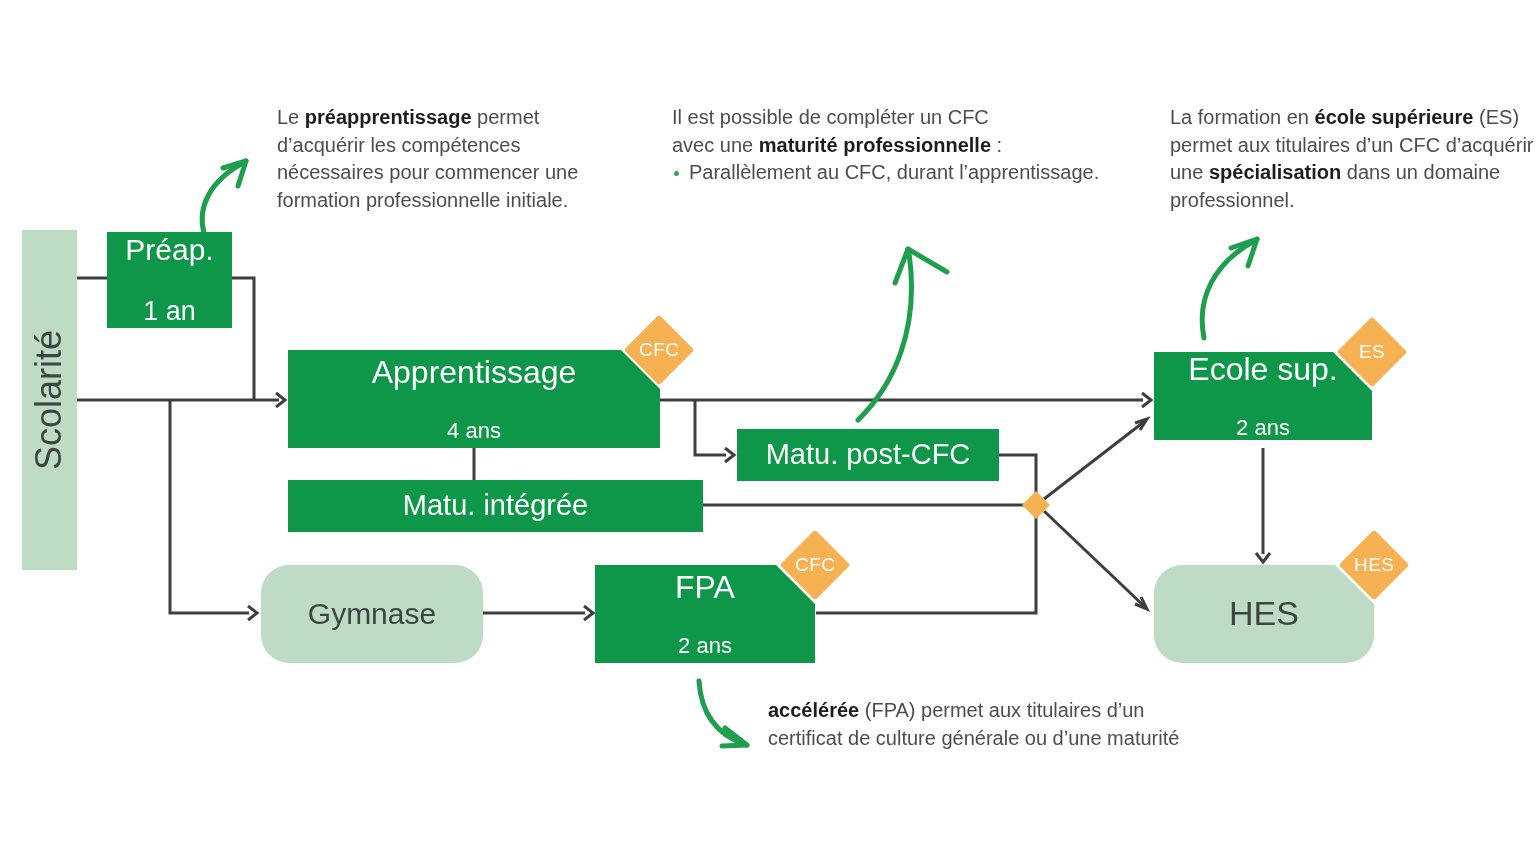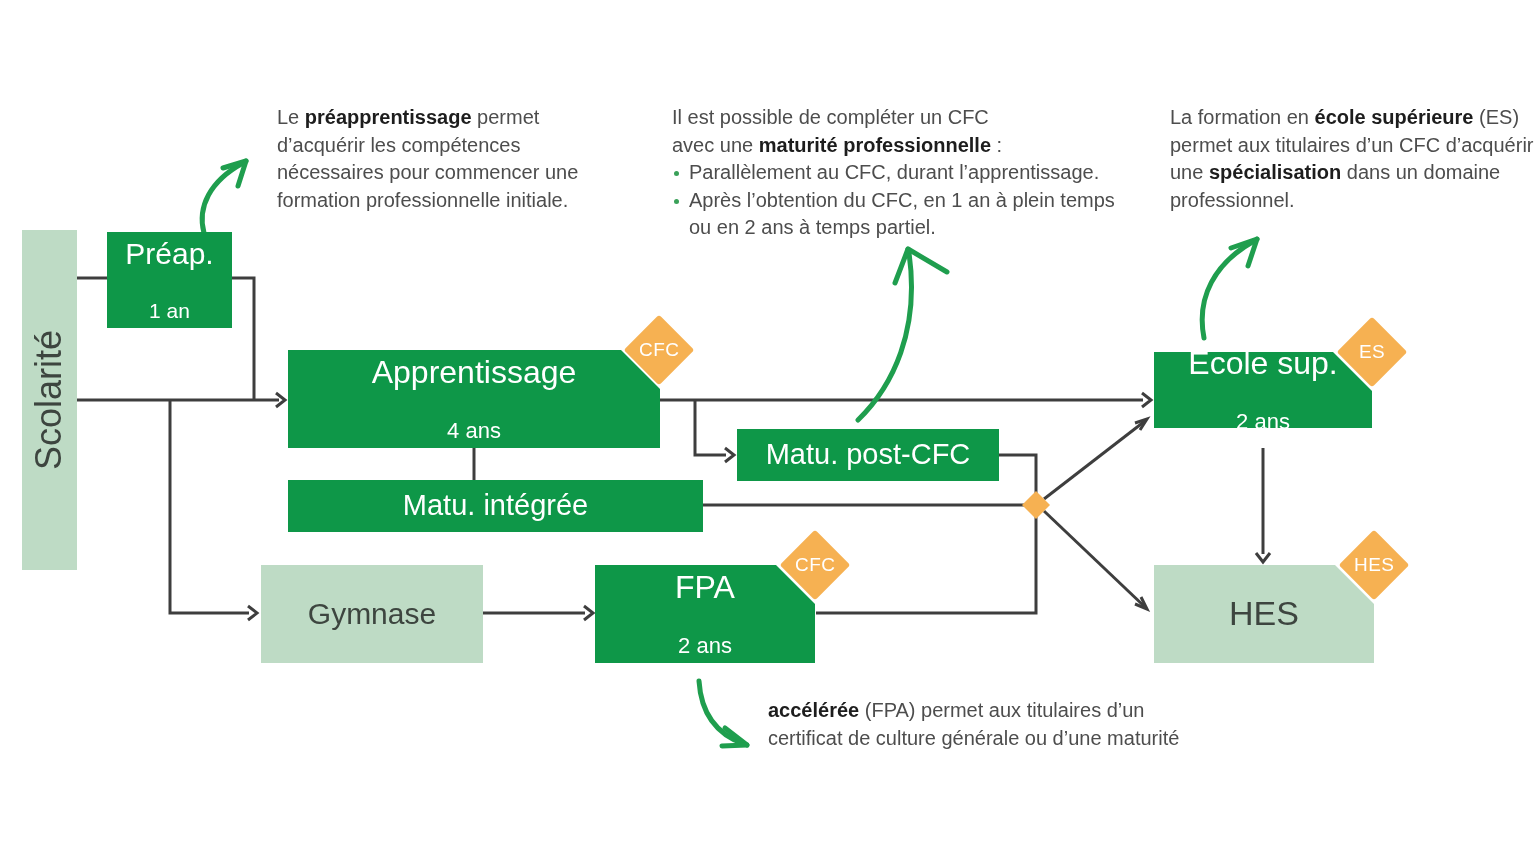--- a/index.html
+++ b/index.html
@@ -8,41 +8,41 @@
 
   
   #flow-svg{position:absolute;left:0;top:0;z-index:1;}
   .conn{stroke:#3e3e3e;stroke-width:3;fill:none;}
   .arrowhead{stroke:#3e3e3e;stroke-width:3;fill:none;stroke-linejoin:miter;}
   .sketch{stroke:#1f9e4e;stroke-width:5;fill:none;stroke-linecap:round;}
 
   
   .box{position:absolute;z-index:2;display:flex;flex-direction:column;align-items:center;justify-content:center;box-sizing:border-box;gap:27px;}
   .box.green{background:#0e9748;color:#ffffff;}
-  .box.lightgreen{background:#bedbc5;color:#3d453f;}
+  .box.lightgreen{background:#bedbc5;color:#3d453f;border-radius:28px;}
   .box.notched{clip-path:polygon(0 0, calc(100% - 39px) 0, 100% 39px, 100% 100%, 0 100%);}
   .box .title{font-size:32px;line-height:1.15;white-space:nowrap;}
   .box .subtitle{font-size:22px;line-height:1.2;white-space:nowrap;}
 
   #box-scolarite{left:22px;top:230px;width:55px;height:340px;background:#bedbc5;z-index:2;display:flex;align-items:center;justify-content:center;position:absolute;}
   #box-scolarite .vtext{transform:rotate(-90deg);white-space:nowrap;font-size:36px;color:#3d453f;}
 
   #box-preap{left:107px;top:232px;width:125px;height:96px;}
   #box-preap .title{font-size:30px;}
-  #box-preap .subtitle{font-size:21px;}
+  #box-preap .subtitle{font-size:27px;}
 
   #box-apprentissage{left:288px;top:350px;width:372px;height:98px;}
   #box-matu-post-cfc{left:737px;top:429px;width:262px;height:52px;}
   #box-matu-post-cfc .title{font-size:29px;}
   #box-matu-integree{left:288px;top:480px;width:415px;height:52px;}
   #box-matu-integree .title{font-size:29px;}
   #box-gymnase{left:261px;top:565px;width:222px;height:98px;}
   #box-gymnase .title{font-size:30px;}
   #box-fpa{left:595px;top:565px;width:220px;height:98px;}
-  #box-ecole-sup{left:1154px;top:352px;width:218px;height:76px;}
+  #box-ecole-sup{left:1154px;top:352px;width:218px;height:88px;}
   #box-hes{left:1154px;top:565px;width:220px;height:98px;}
   #box-hes .title{font-size:34px;}
 
   
   .badge{position:absolute;z-index:3;width:50px;height:50px;background:#f6b152;transform:rotate(45deg);display:flex;align-items:center;justify-content:center;border-radius:3px;}
   .badge span{transform:rotate(-45deg);color:#ffffff;font-size:19px;letter-spacing:.5px;}
   #badge-cfc-apprentissage{left:634px;top:325px;}
   #badge-es{left:1347px;top:327px;}
   #badge-hes{left:1349px;top:540px;}
   #badge-cfc-fpa{left:790px;top:540px;}
@@ -170,27 +170,20 @@
     <div>formation professionnelle initiale.</div>
   </div>
 
   <div class="ann" id="ann-matu-pro">
     <div>Il est possible de compléter un CFC</div>
     <div><span>avec une </span><b>maturité professionnelle</b><span> :</span></div>
     <div class="bullet-row">
       <span class="bullet-dot"></span>
       <div>Parallèlement au CFC, durant l’apprentissage.</div>
     </div>
-    <div class="bullet-row">
-      <span class="bullet-dot"></span>
-      <div>
-        <div>Après l’obtention du CFC, en 1 an à plein temps</div>
-        <div>ou en 2 ans à temps partiel.</div>
-      </div>
-    </div>
   </div>
 
   <div class="ann" id="ann-ecole-sup">
     <div><span>La formation en </span><b>école supérieure</b><span> (ES)</span></div>
     <div>permet aux titulaires d’un CFC d’acquérir</div>
     <div><span>une </span><b>spécialisation</b><span> dans un domaine</span></div>
     <div>professionnel.</div>
   </div>
 
   <div class="ann" id="ann-fpa">

